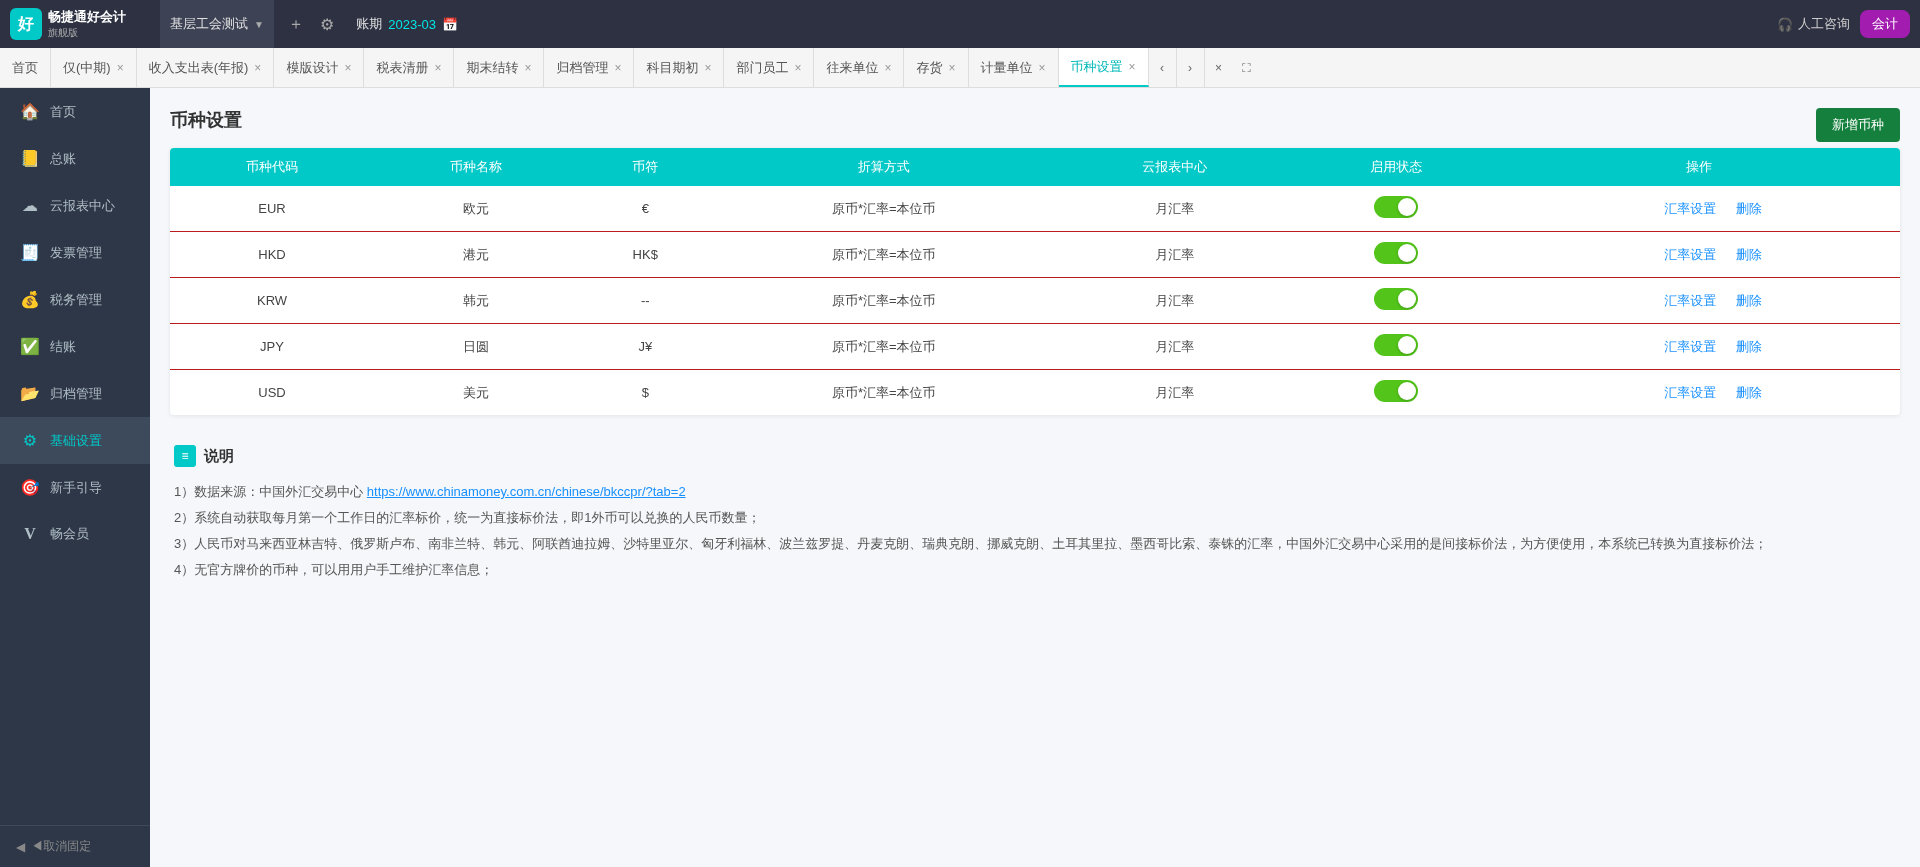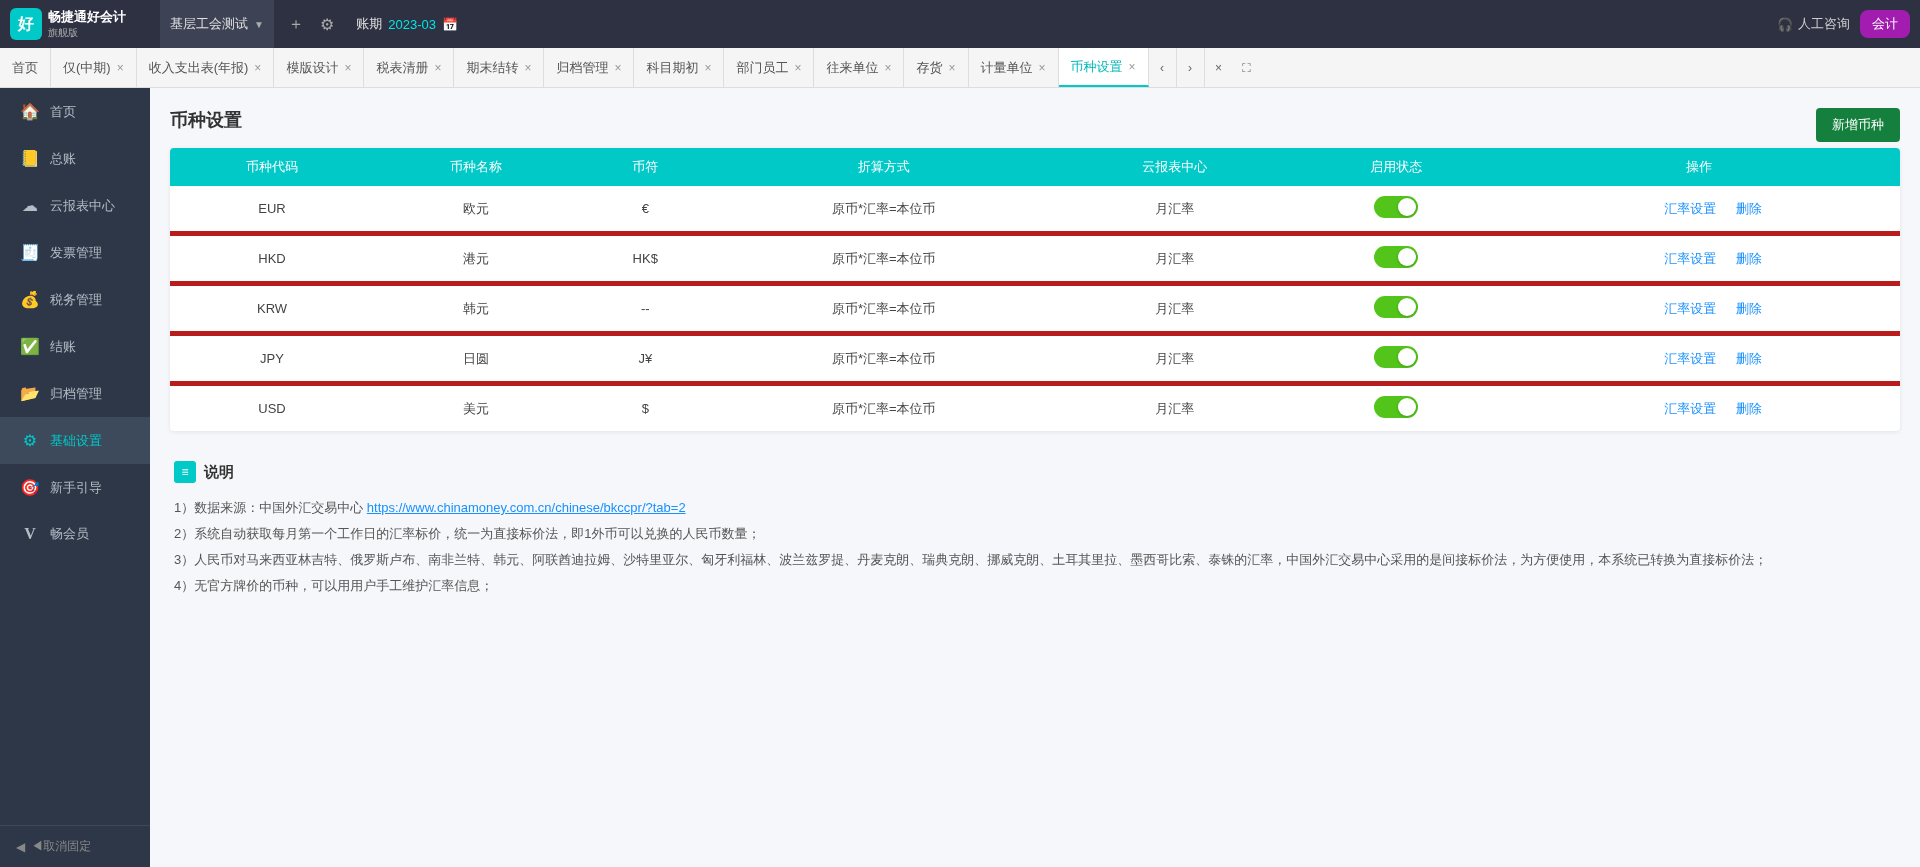--- a/index.html
+++ b/index.html
@@ -43,21 +43,21 @@
     
     .page-title { font-size: 18px; font-weight: bold; color: #333; margin-bottom: 16px; }
 
     
     .btn-new { background: #15803d; color: white; border: none; border-radius: 4px; padding: 8px 16px; font-size: 13px; cursor: pointer; float: right; margin-top: -40px; font-family: inherit; }
 
     
     .data-table { width: 100%; border-collapse: collapse; background: white; border-radius: 4px; overflow: hidden; box-shadow: 0 1px 4px rgba(0,0,0,0.08); padding-left: 30px; }
     .data-table thead tr { background: #00c9c8; }
     .data-table thead th { color: white; padding: 10px 12px; font-size: 13px; font-weight: normal; text-align: center; border: none; }
-    .data-table tbody tr { border-bottom: 5px solid #b91c1c; }
+    .data-table tbody tr { border-bottom: 1px solid #b91c1c; }
     .data-table tbody tr:last-child { border-bottom: none; }
     .data-table tbody td { padding: 10px 12px; text-align: center; color: #444; font-size: 13px; }
     .table-link { color: #1890ff; cursor: pointer; text-decoration: none; margin-left: 28px; }
     .table-delete { color: #1890ff; cursor: pointer; margin-left: 16px; }
 
     
     .toggle { display: inline-flex; align-items: center; width: 44px; height: 22px; background: #52c41a; border-radius: 11px; position: relative; cursor: pointer; }
     .toggle-knob { position: absolute; right: 2px; width: 18px; height: 18px; background: white; border-radius: 50%; box-shadow: 0 1px 3px rgba(0,0,0,0.2); }
 
     

